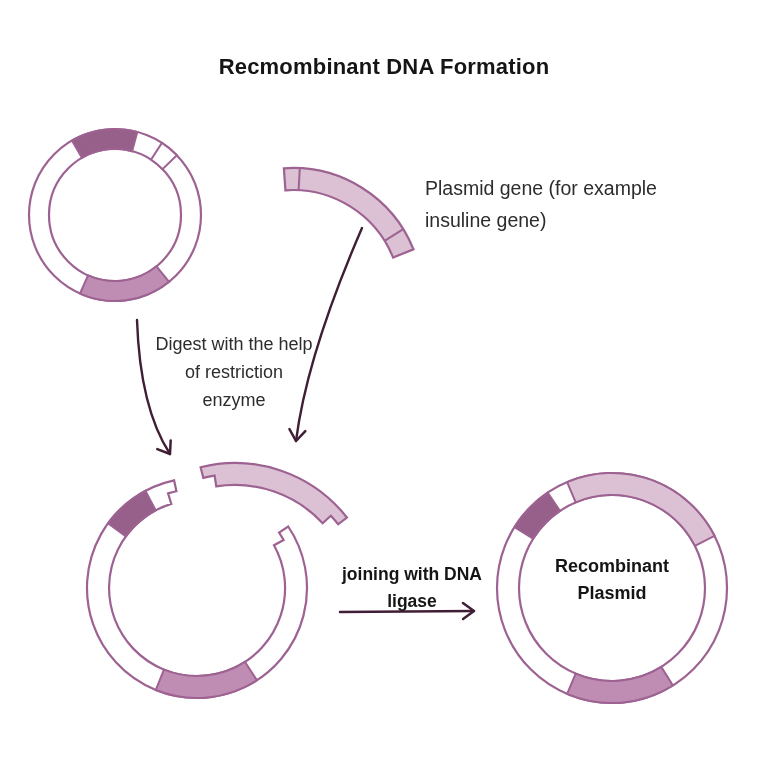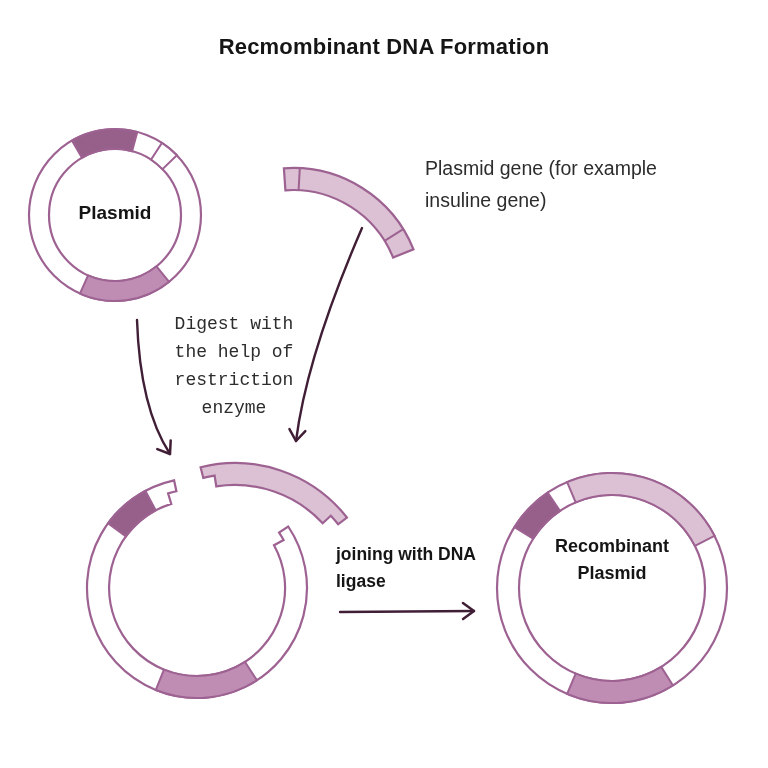--- a/index.html
+++ b/index.html
@@ -15,20 +15,21 @@
     font-family: "Liberation Sans", "DejaVu Sans", sans-serif;
     overflow: hidden;
   }
   .stage svg {
     position: absolute;
     inset: 0;
   }
   .lbl {
     position: absolute;
     color: var(--text-secondary, #2d2d2d);
+    margin-top: 20px;
   }
   .title {
     left: 0;
     top: 34px;
     width: 768px;
     text-align: center;
     font-size: 22px;
     font-weight: 700;
     color: var(--text-primary, #151515);
     letter-spacing: 0.2px;
@@ -49,27 +50,26 @@
     font-size: 19.5px;
     line-height: 32px;
   }
   .digest-label {
     left: 153px;
     top: 310px;
     width: 162px;
     text-align: center;
     font-size: 18px;
     line-height: 28px;
-    font-family: Liberation Mono, monospace;
   }
   .ligase-label {
     left: 336px;
     top: 541px;
     width: 152px;
-    text-align: left;
+    text-align: center;
     font-size: 17.5px;
     font-weight: 700;
     line-height: 27px;
     color: var(--text-primary, #151515);
   }
   .recombinant-label {
     left: 542px;
     top: 533px;
     width: 140px;
     text-align: center;
@@ -119,21 +119,20 @@
       <circle cx="612" cy="588" r="115"></circle>
       <circle cx="612" cy="588" r="93"></circle>
     </g>
     <path d="M567.1,482.1 A115,115 0 0 1 714.5,535.8 L694.9,545.8 A93,93 0 0 0 575.7,502.4 Z" fill="var(--segment-light)" stroke="var(--outline)" stroke-width="2"></path>
     <path d="M514.5,527.1 A115,115 0 0 1 547.7,492.7 L560,510.9 A93,93 0 0 0 533.1,538.7 Z" fill="var(--segment-dark)" stroke="var(--outline)" stroke-width="2"></path>
     <path d="M567.1,693.9 A115,115 0 0 0 672.9,685.5 L661.3,666.9 A93,93 0 0 1 575.7,673.6 Z" fill="var(--segment-medium)" stroke="var(--outline)" stroke-width="2"></path>
   </svg>
 
   <div class="lbl title">Recmombinant DNA Formation</div>
 
-  <div class="lbl plasmid-label">Plasmid</div>
 
   <div class="lbl target-label">Plasmid gene (for example insuline gene)</div>
 
   <div class="lbl digest-label">Digest with the help of restriction enzyme</div>
 
   <div class="lbl ligase-label">joining with DNA ligase</div>
 
   <div class="lbl recombinant-label">Recombinant Plasmid</div>
 </div>
 

